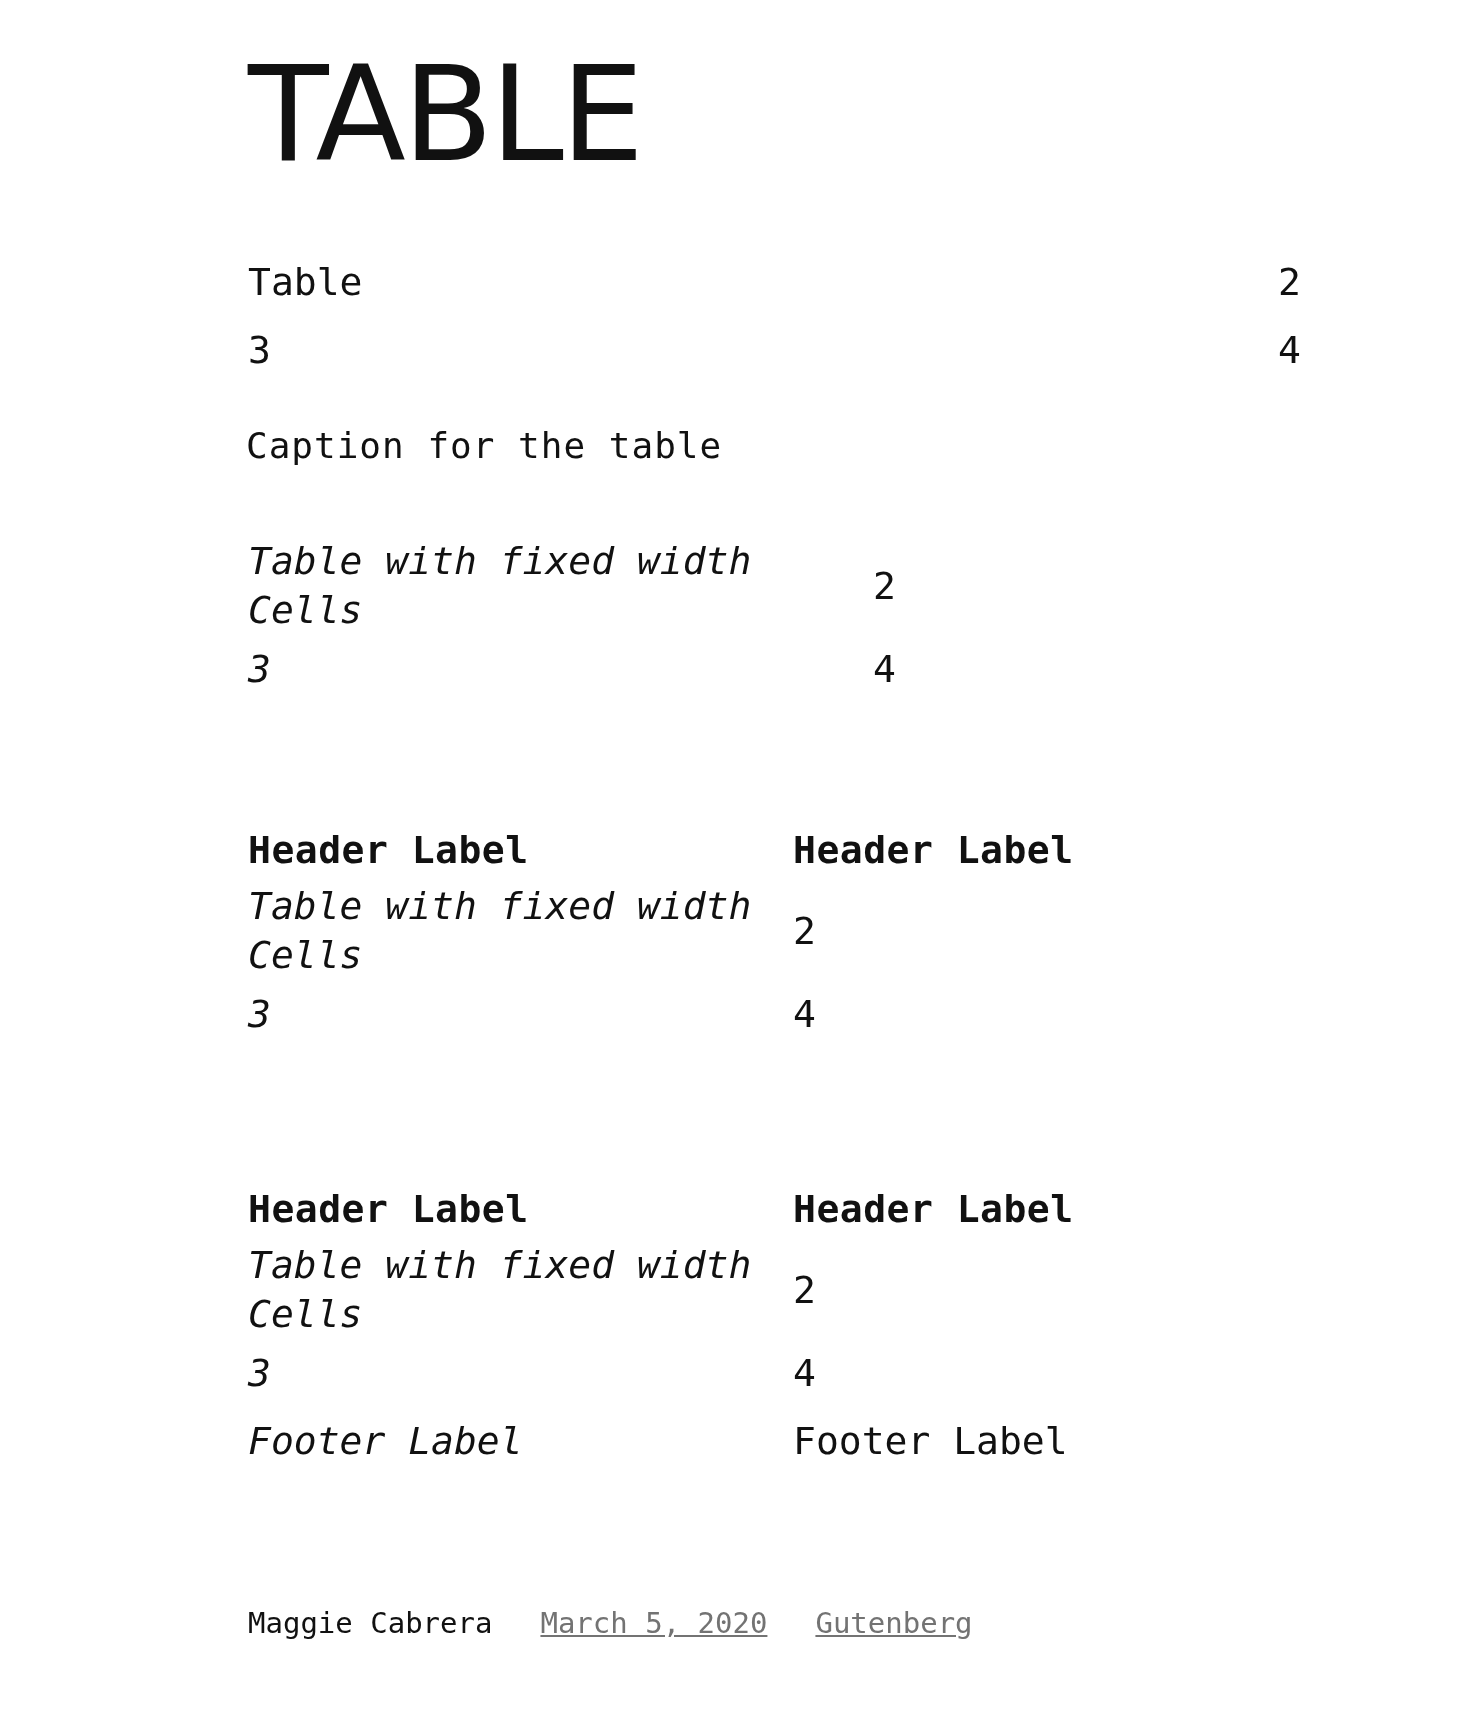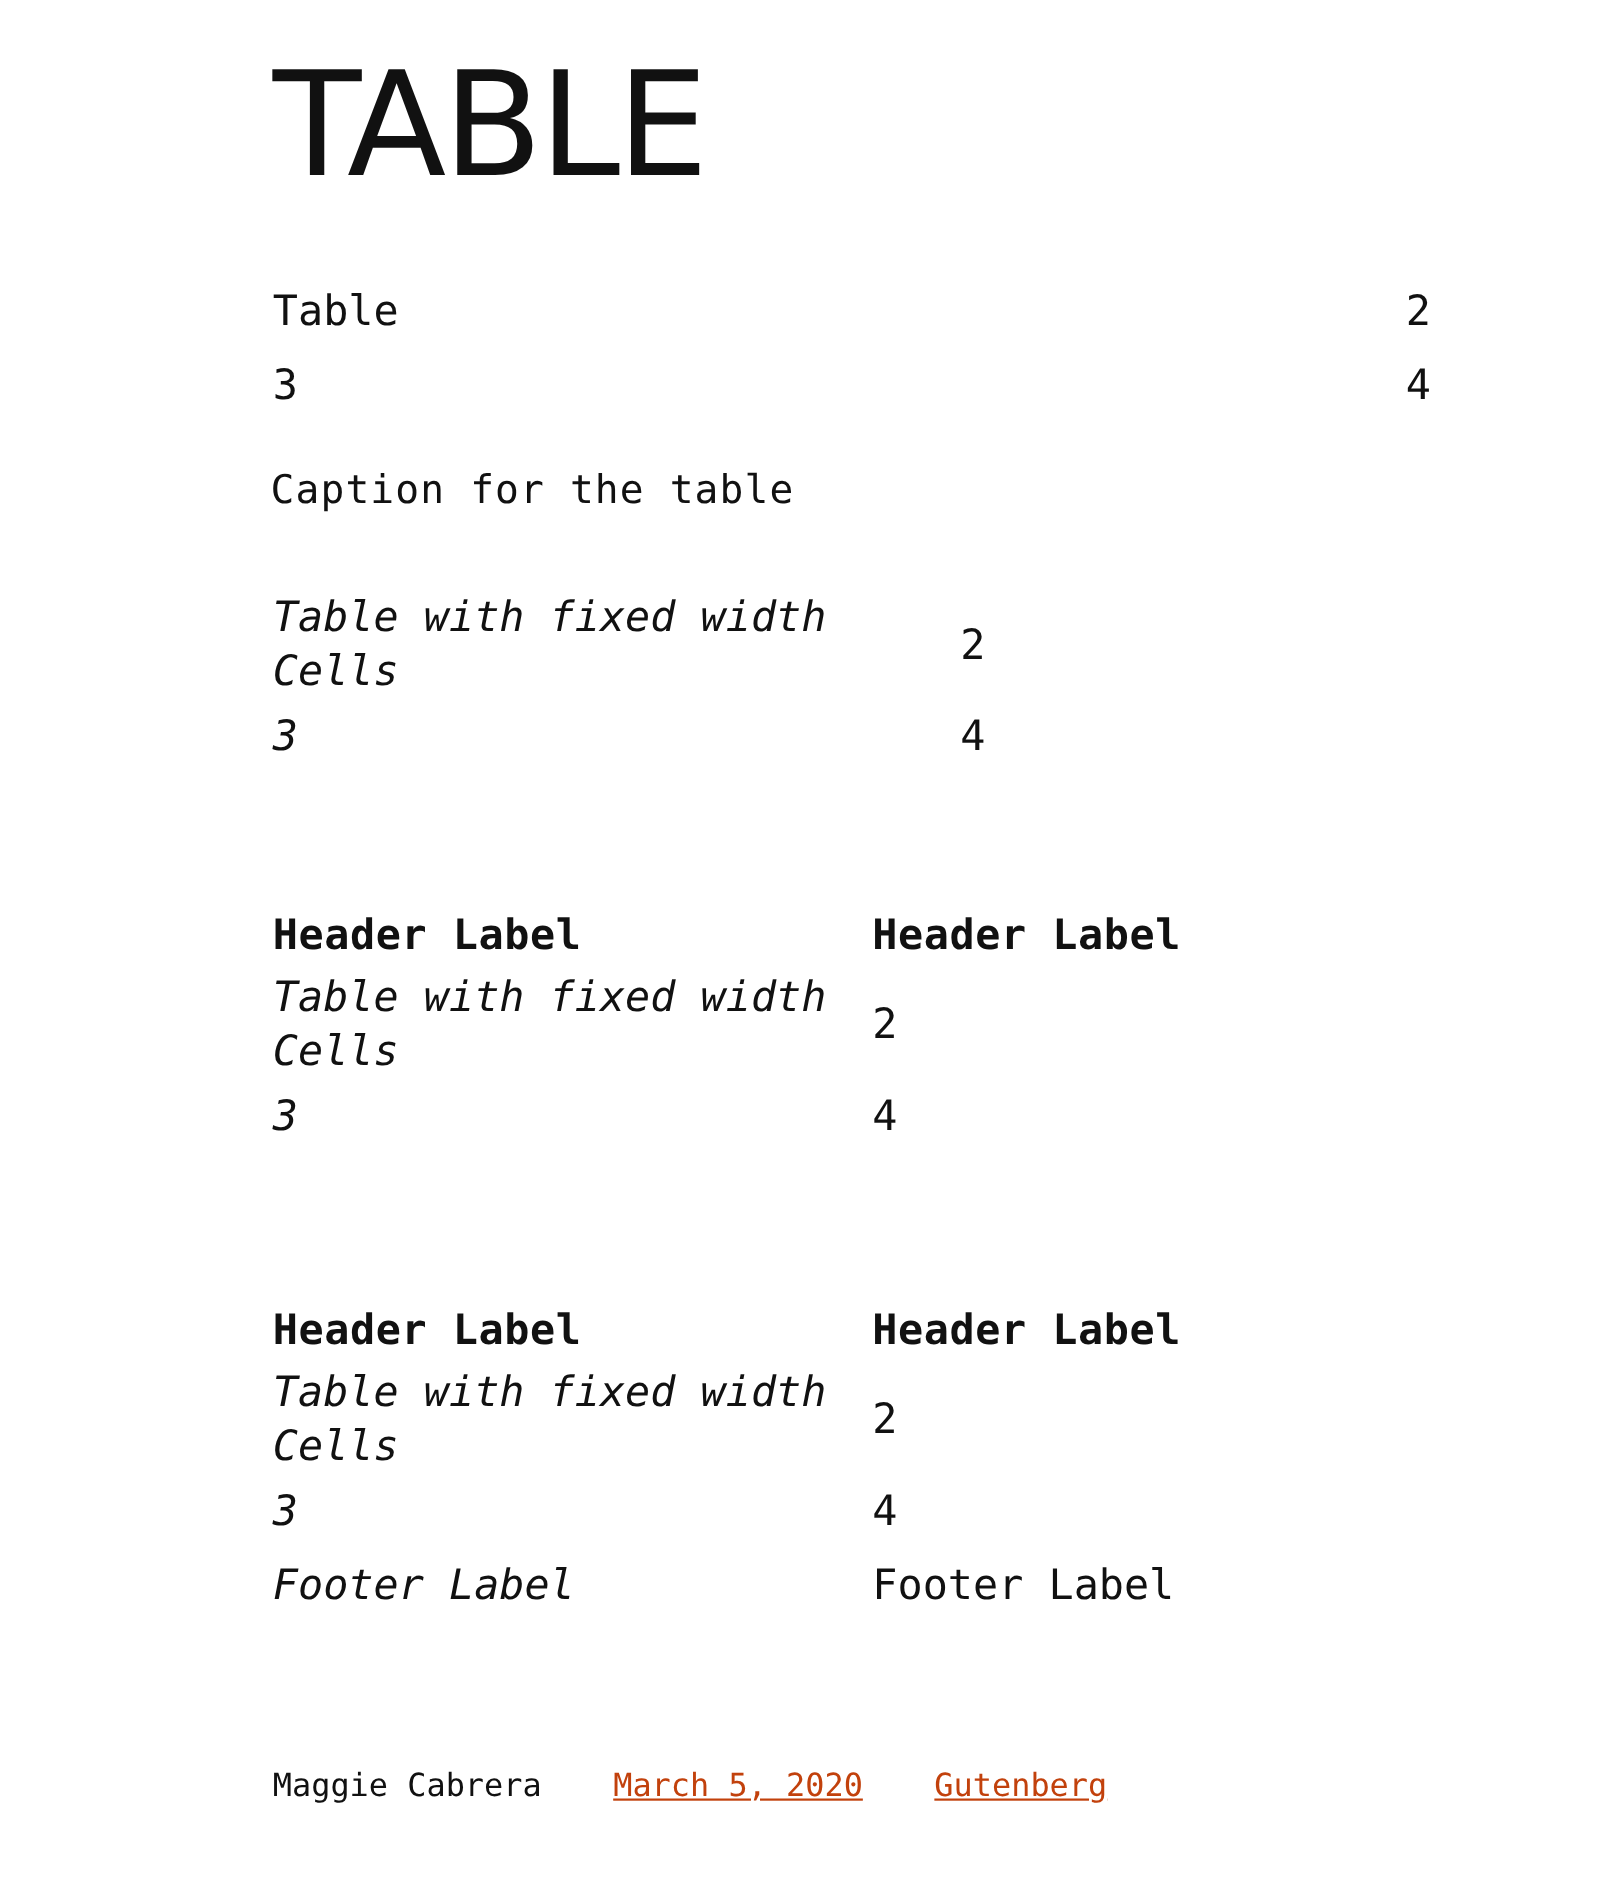--- a/index.html
+++ b/index.html
@@ -27,23 +27,23 @@
   .fw td.c1 { width: 625px; line-height: 49px; font-style: italic; }
   .fw td { line-height: 64px; }
   .fw th { font-weight: bold; text-align: left; height: 64px; letter-spacing: 0.5px; }
   .fw tr.row2 td { height: 68px; }
   .fw tfoot td { height: 68px; }
   .t2 { top: 537px; }
   .t3 { top: 818px; }
   .t4 { top: 1177px; }
   .meta {
     position: absolute; left: 248px; top: 1606px; font-size: 29px;
-    display: flex; gap: 65px;
+    display: flex; gap: 48px;
   }
-  .meta a { color: #c2410c; text-decoration: underline; }
+  .meta a { color: #737373; text-decoration: underline; }
 </style>
 </head>
 <body>
 
 <h1 class="page-title">TABLE</h1>
 
 <table class="t1">
   <tbody>
       <tr>
     <td>Table</td>

